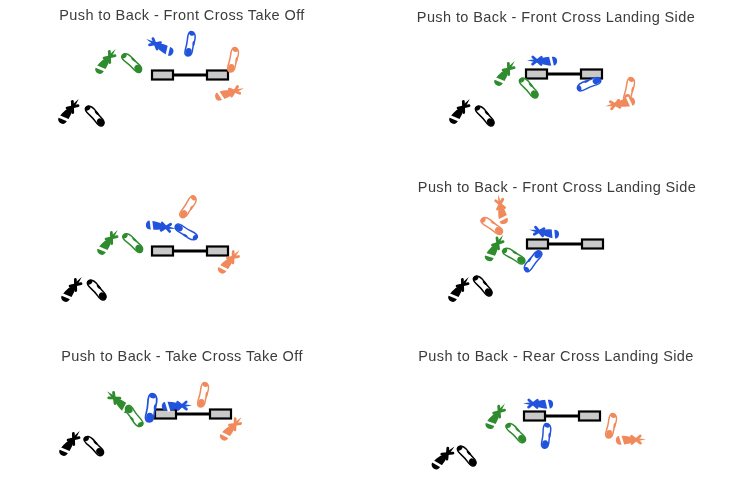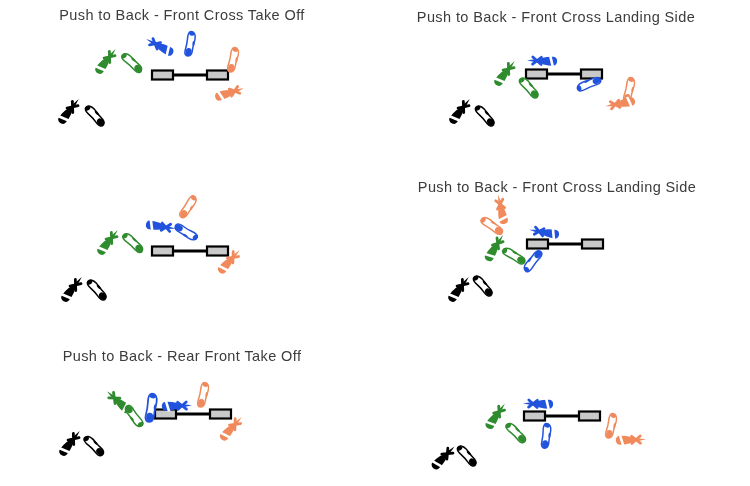--- a/index.html
+++ b/index.html
@@ -94,15 +94,16 @@
       <use href="#g-sole" xlink:href="#g-sole" transform="translate(546 436) rotate(4) scale(1)" style="color: rgb(34, 83, 221);"></use>
       <use href="#g-sole" xlink:href="#g-sole" transform="translate(611 426) rotate(10) scale(1)" style="color: rgb(240, 138, 92);"></use>
       <use href="#g-dagger" xlink:href="#g-dagger" transform="translate(627 440) rotate(88) scale(1)" style="color: rgb(240, 138, 92);"></use>
       <use href="#g-dagger" xlink:href="#g-dagger" transform="translate(441 460) rotate(45) scale(1)" style="color: rgb(0, 0, 0);"></use>
       <use href="#g-sole" xlink:href="#g-sole" transform="translate(467 456) rotate(-45) scale(1)" style="color: rgb(0, 0, 0);"></use>
     </svg>
 
   <div class="panel-title" style="left:182px;top:7px;">Push to Back - Front Cross Take Off</div>
   <div class="panel-title" style="left:556px;top:9px;">Push to Back - Front Cross Landing Side</div>
   <div class="panel-title" style="left:557px;top:179px;">Push to Back - Front Cross Landing Side</div>
-  <div class="panel-title" style="left:182px;top:348px;">Push to Back - Rear Front Take Off</div>
+  <div class="panel-title" style="left:182px;top:348px;">Push to Back - Take Cross Take Off</div>
+  <div class="panel-title" style="left:556px;top:348px;">Push to Back - Rear Cross Landing Side</div>
 
 </div>
 
 </body></html>

